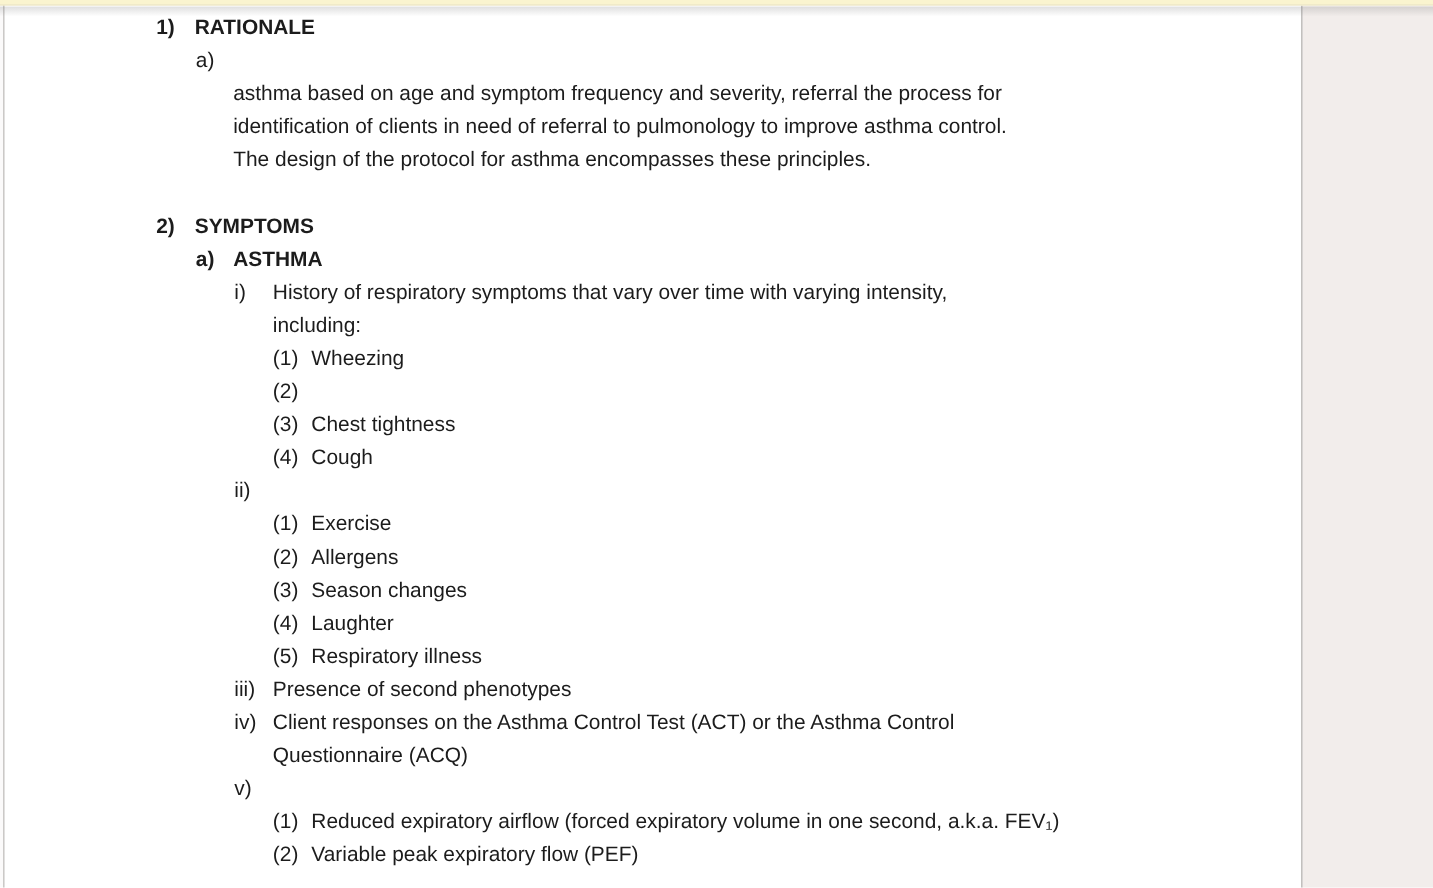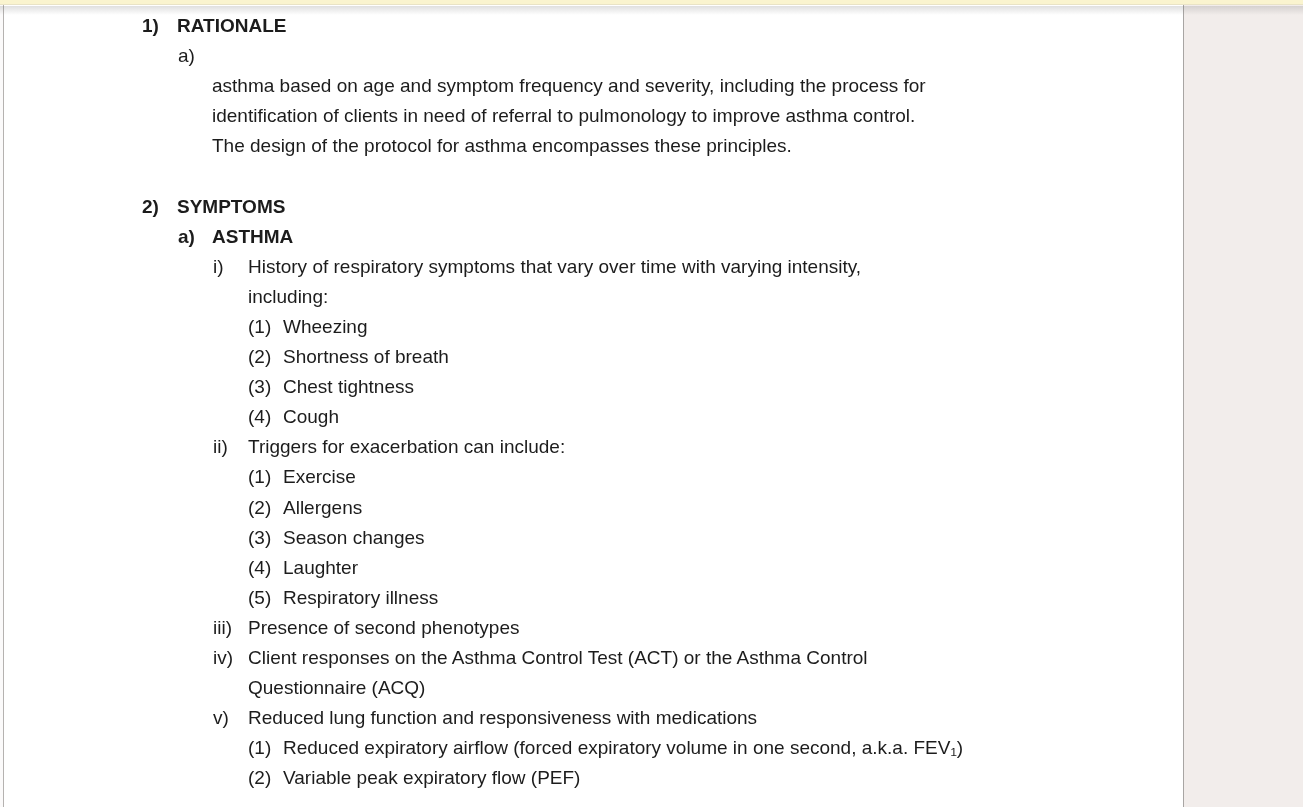--- a/index.html
+++ b/index.html
@@ -80,21 +80,21 @@
 
     <div class="row l1 heading">
       <span class="mk">1)</span>
       <span class="tx">RATIONALE</span>
     </div>
 
     <div class="row l2">
       <span class="mk">a)</span>
     </div>
     <div class="row l2">
-      <span class="tx">asthma based on age and symptom frequency and severity, including the process for</span>
+      <span class="tx">asthma based on age and symptom frequency and severity, referral the process for</span>
     </div>
     <div class="row l2">
       <span class="tx">identification of clients in need of referral to pulmonology to improve asthma control.</span>
     </div>
     <div class="row l2">
       <span class="tx">The design of the protocol for asthma encompasses these principles.</span>
     </div>
 
     <div class="row"></div>
 
@@ -115,34 +115,32 @@
     <div class="row l3">
       <span class="tx">including:</span>
     </div>
 
     <div class="row l4">
       <span class="mk">(1)</span>
       <span class="tx">Wheezing</span>
     </div>
     <div class="row l4">
       <span class="mk">(2)</span>
-      <span class="tx">Shortness of breath</span>
     </div>
     <div class="row l4">
       <span class="mk">(3)</span>
       <span class="tx">Chest tightness</span>
     </div>
     <div class="row l4">
       <span class="mk">(4)</span>
       <span class="tx">Cough</span>
     </div>
 
     <div class="row l3">
       <span class="mk">ii)</span>
-      <span class="tx">Triggers for exacerbation can include:</span>
     </div>
 
     <div class="row l4">
       <span class="mk">(1)</span>
       <span class="tx">Exercise</span>
     </div>
     <div class="row l4">
       <span class="mk">(2)</span>
       <span class="tx">Allergens</span>
     </div>
@@ -167,21 +165,20 @@
     <div class="row l3">
       <span class="mk">iv)</span>
       <span class="tx">Client responses on the Asthma Control Test (ACT) or the Asthma Control</span>
     </div>
     <div class="row l3">
       <span class="tx">Questionnaire (ACQ)</span>
     </div>
 
     <div class="row l3">
       <span class="mk">v)</span>
-      <span class="tx">Reduced lung function and responsiveness with medications</span>
     </div>
 
     <div class="row l4">
       <span class="mk">(1)</span>
       <span class="tx">Reduced expiratory airflow (forced expiratory volume in one second, a.k.a. FEV₁)</span>
     </div>
     <div class="row l4">
       <span class="mk">(2)</span>
       <span class="tx">Variable peak expiratory flow (PEF)</span>
     </div>

